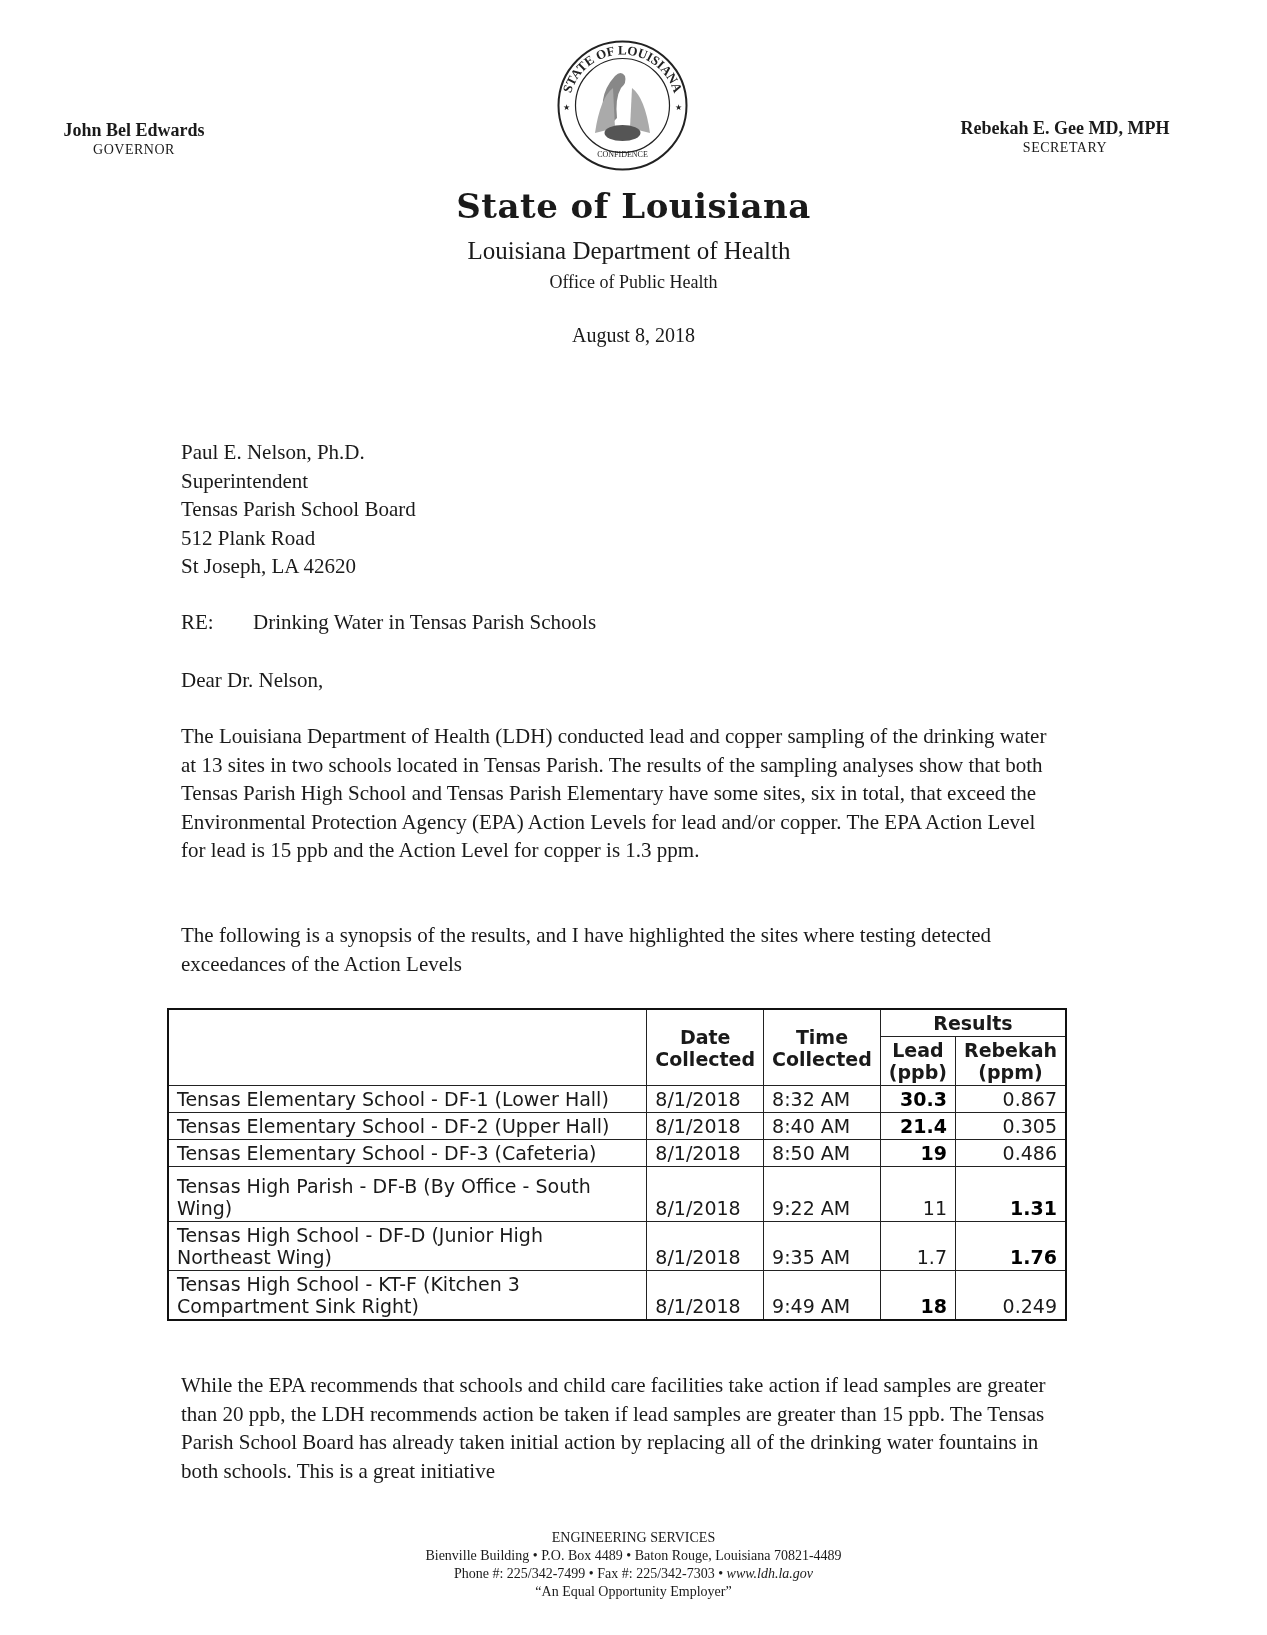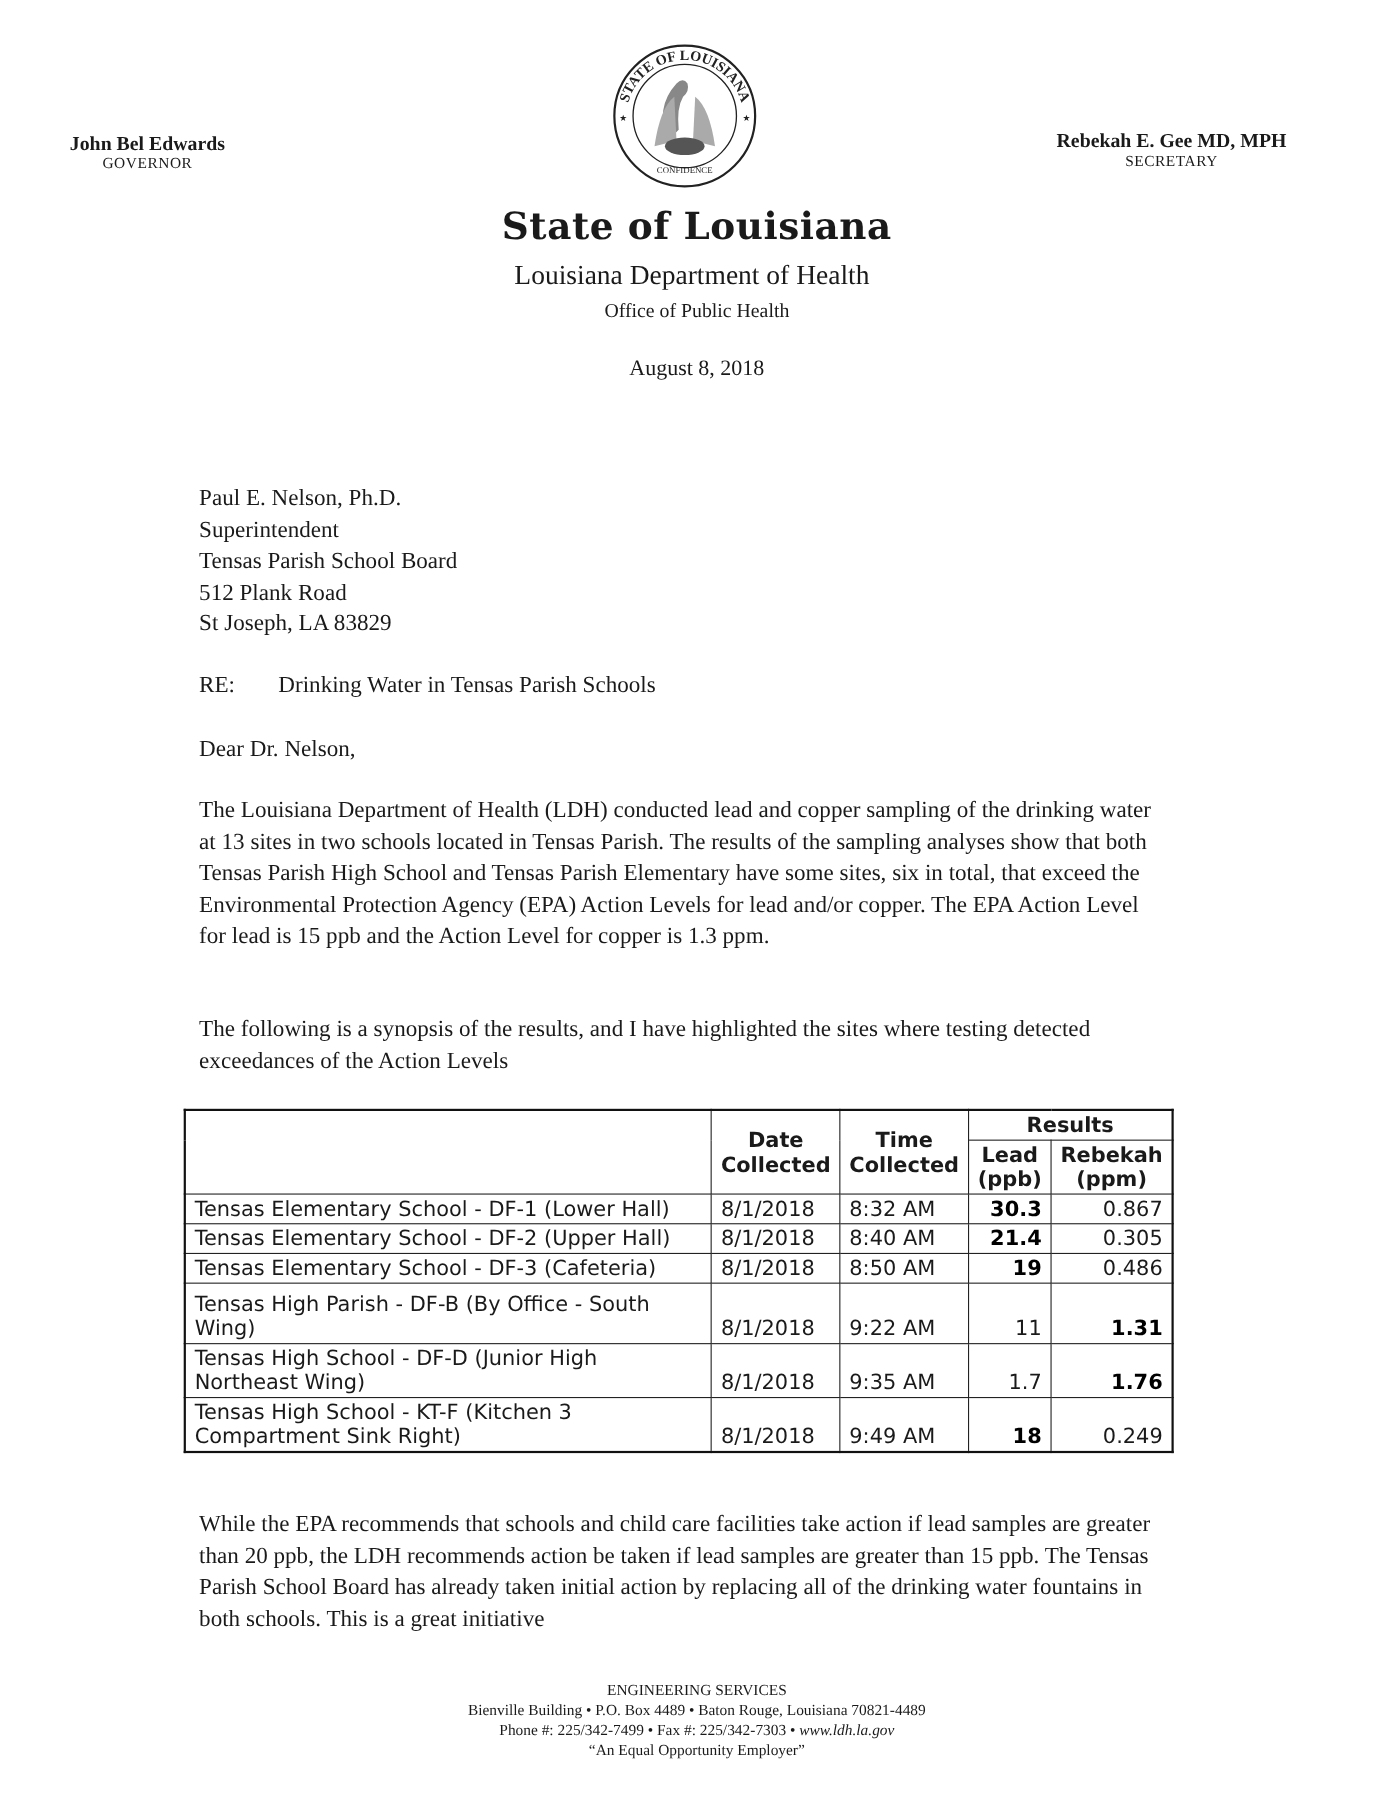--- a/index.html
+++ b/index.html
@@ -66,21 +66,21 @@
 <div class="abs state-title">State of Louisiana</div>
 <div class="abs dept">Louisiana Department of Health</div>
 <div class="abs office">Office of Public Health</div>
 <div class="abs date">August 8, 2018</div>
 
 <div class="abs addr">
   <div>Paul E. Nelson, Ph.D.</div>
   <div>Superintendent</div>
   <div>Tensas Parish School Board</div>
   <div>512 Plank Road</div>
-  <div>St Joseph, LA 83829</div>
+  <div>St Joseph, LA 42620</div>
 </div>
 
 <div class="abs re">
   <span class="re-label">RE:</span><span>Drinking Water in Tensas Parish Schools</span>
 </div>
 
 <div class="abs salutation">Dear Dr. Nelson,</div>
 
 <div class="abs para p1">The Louisiana Department of Health (LDH) conducted lead and copper sampling of the drinking water at 13 sites in two schools located in Tensas Parish.  The results of the sampling analyses show that both Tensas Parish High School and Tensas Parish Elementary have some sites, six in total, that exceed the Environmental Protection Agency (EPA) Action Levels for lead and/or copper. The EPA Action Level for lead is 15 ppb and the Action Level for copper is 1.3 ppm.</div>
 <div class="abs para p2">The following is a synopsis of the results, and I have highlighted the sites where testing detected exceedances of the Action Levels</div>

